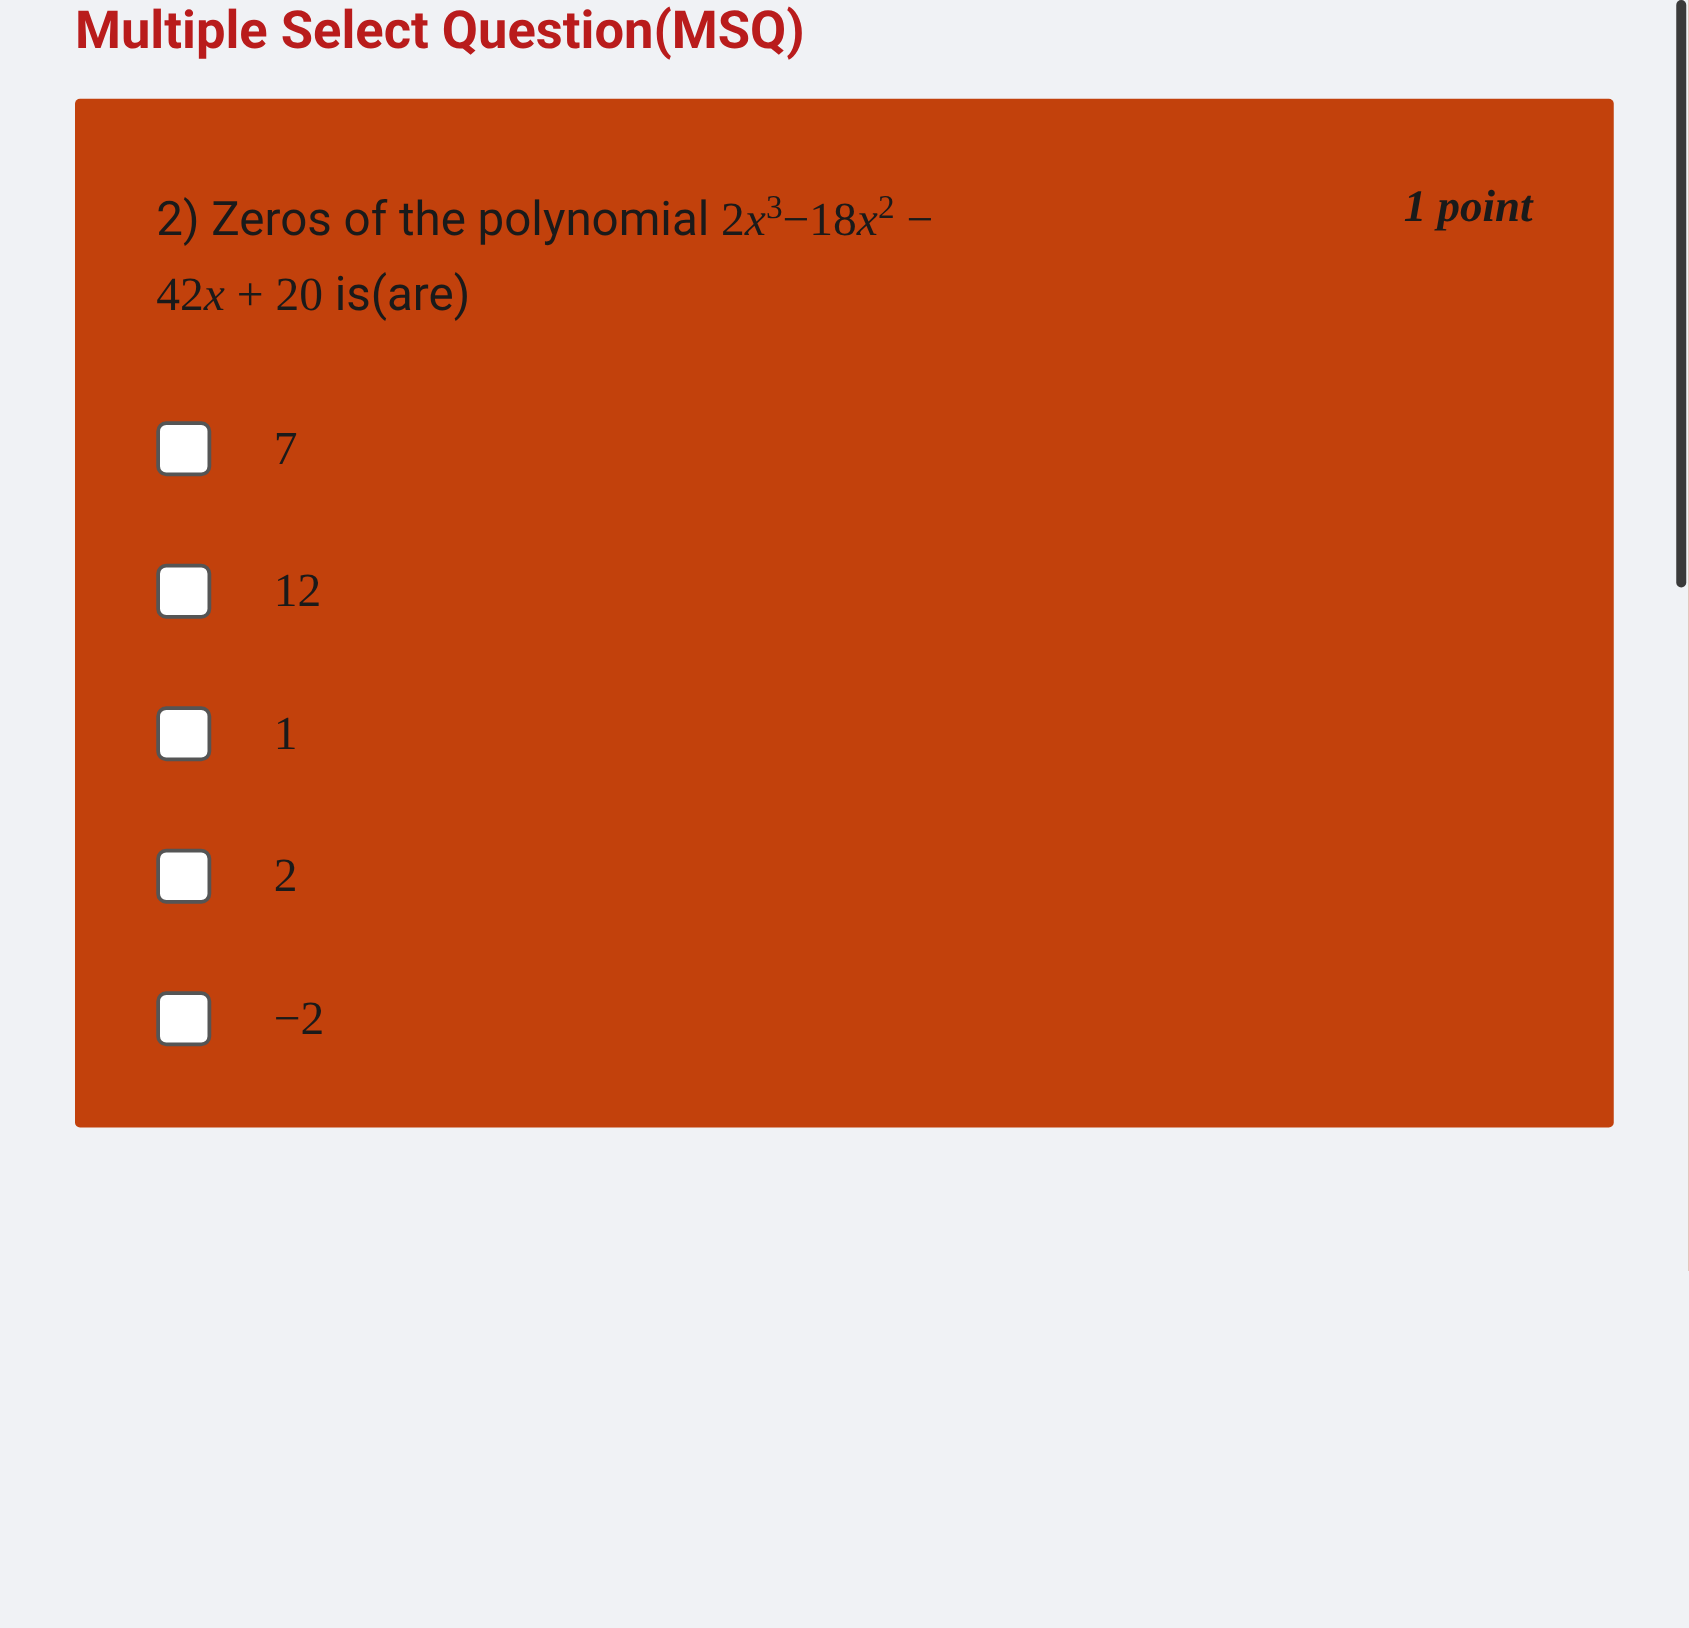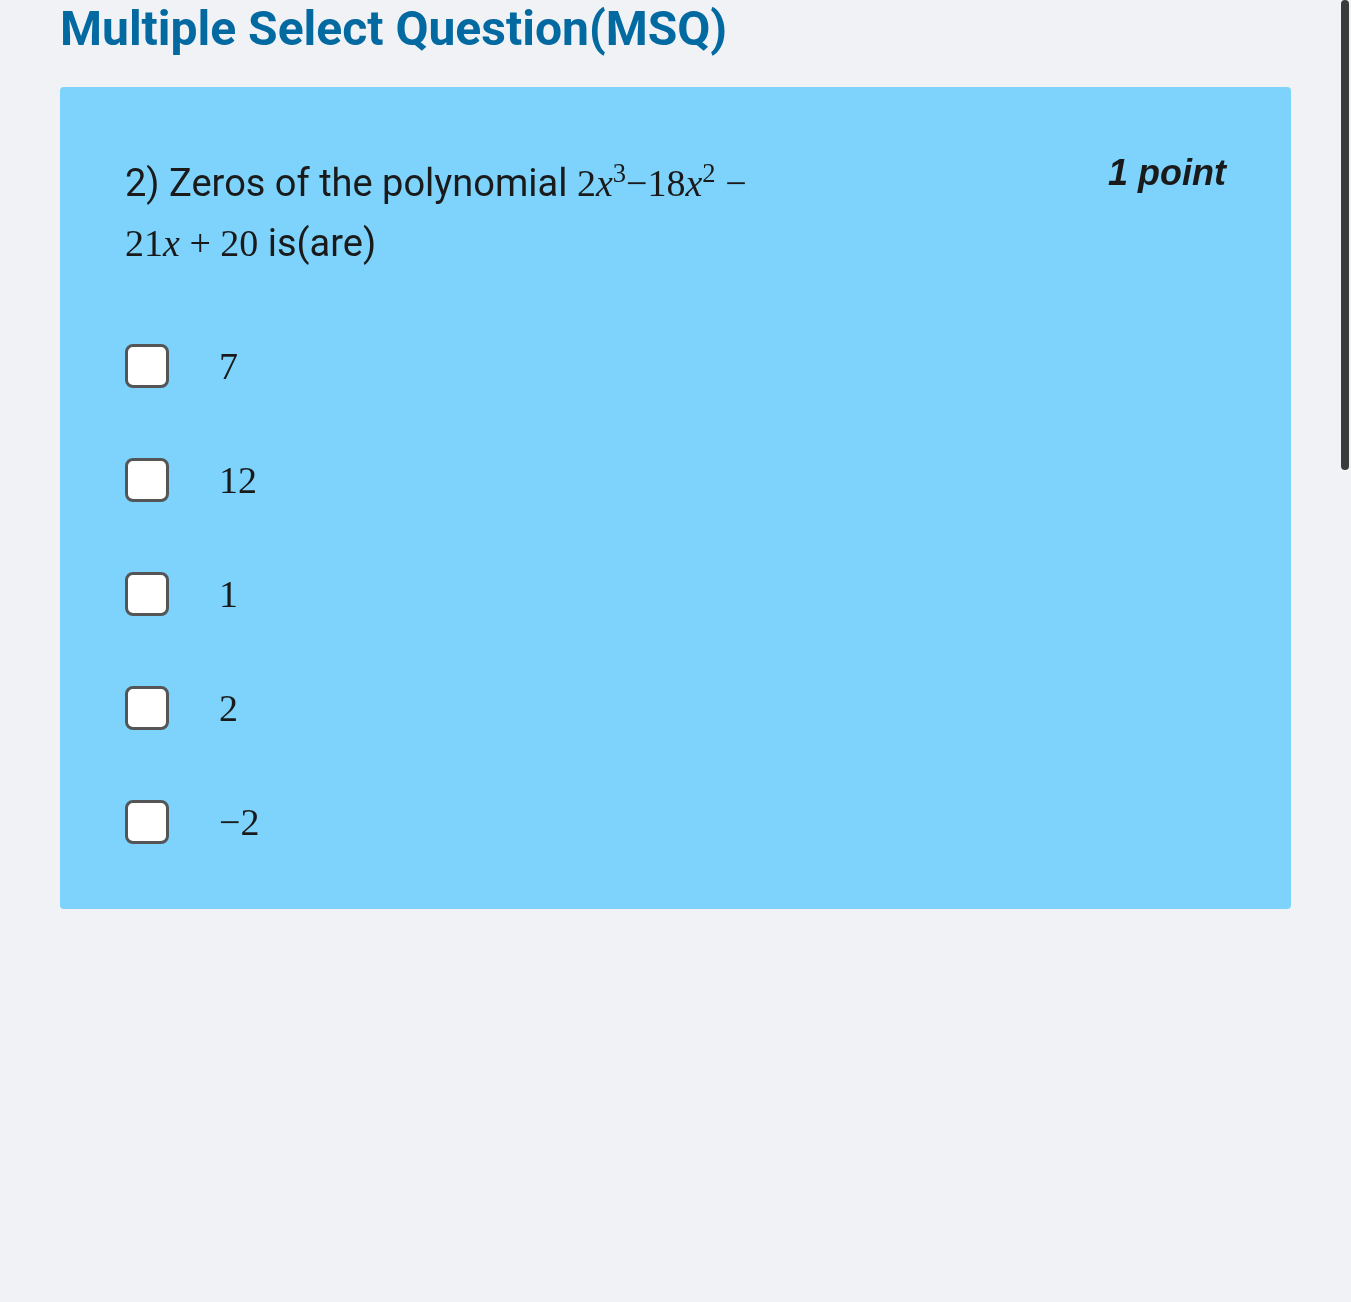--- a/index.html
+++ b/index.html
@@ -11,27 +11,27 @@
       font-family: -apple-system, BlinkMacSystemFont, 'Segoe UI', Roboto, Arial, sans-serif;
       background-color: #f0f2f5;
       width: 1351px;
       height: 1302px;
       position: relative;
     }
     .container {
       padding: 0 60px 0 60px;
     }
     .section-title {
-      font-size: 48px;
+      font-size: 42px;
       font-weight: 700;
-      color: #0369a1;
+      color: #b91c1c;
       padding: 0 0 30px 0;
     }
     .question-card {
-      background-color: #7dd3fc;
+      background-color: #c2410c;
       padding: 65px 65px 65px 65px;
       border-radius: 4px;
     }
     .question-header {
       display: flex;
       justify-content: space-between;
       align-items: flex-start;
       margin-bottom: 10px;
     }
     .question-text-wrapper {
@@ -62,21 +62,21 @@
       vertical-align: super;
       font-style: normal;
     }
     .points {
       font-size: 36px;
       font-weight: 700;
       font-style: italic;
       color: #1a1a1a;
       white-space: nowrap;
       margin-left: 20px;
-      font-family: Liberation Sans, sans-serif;
+      font-family: Liberation Serif, serif;
     }
     .options {
       margin-top: 70px;
     }
     .option-row {
       display: flex;
       align-items: center;
       margin-bottom: 70px;
       cursor: pointer;
     }
@@ -120,21 +120,21 @@
 
 <div class="container">
   <h2 class="section-title">Multiple Select Question(MSQ)</h2>
 
   <div class="question-card">
     <div class="question-header">
       <div class="question-text-wrapper">
         <span class="question-number">2)</span>
         <span class="question-body">Zeros of the polynomial </span><span class="math"><span class="math-num">2</span><span>x</span><sup>3</sup></span><span class="math math-op">−</span><span class="math"><span class="math-num">18</span><span>x</span><sup>2</sup></span><span class="math math-op"> − </span>
         <br>
-        <span class="math"><span class="math-num">21</span><span>x</span></span><span class="math math-op"> + </span><span class="math math-num">20</span><span class="question-body"> is(are)</span>
+        <span class="math"><span class="math-num">42</span><span>x</span></span><span class="math math-op"> + </span><span class="math math-num">20</span><span class="question-body"> is(are)</span>
       </div>
       <div class="points">1 point</div>
     </div>
 
     <div class="options">
       <div class="option-row">
         <div class="checkbox"></div>
         <div class="option-label">7</div>
       </div>
       <div class="option-row">

